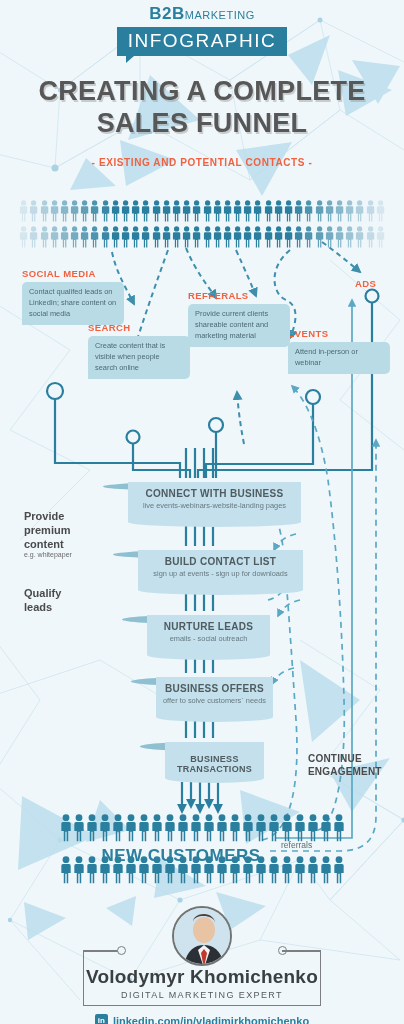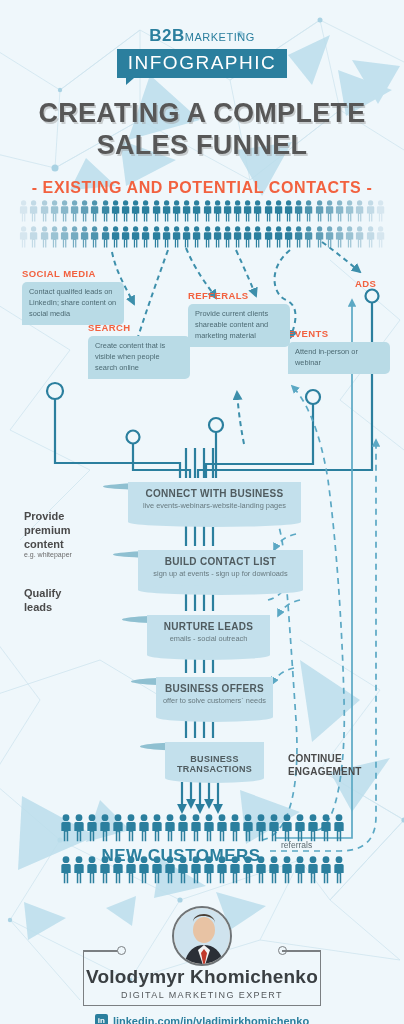--- a/index.html
+++ b/index.html
@@ -9,41 +9,41 @@
     background:#eff7fb;
     position:relative;
     overflow:hidden;
   }
   #root { position:relative; width:404px; height:1024px; }
 
   .bgnet { position:absolute; inset:0; pointer-events:none; }
 
   
   .hdr { position:absolute; top:0; left:0; width:404px; }
-  .logo-wrap { text-align:center; padding-top:26px; }
+  .logo-wrap { text-align:center; padding-top:4px; }
   .logo-l1 { font-size:17px; color:#2b7f9e; letter-spacing:.5px; font-weight:400; }
   .logo-l1 b { font-weight:700; }
   .logo-l1 .sub { font-size:11px; }
   .logo-l2 {
     display:inline-block; background:#2b7f9e; color:#ffffff;
     font-size:19px; letter-spacing:1.5px; padding:3px 11px 4px 11px;
     margin-top:3px; position:relative;
   }
   .logo-l2::after{
     content:""; position:absolute; left:9px; bottom:-7px;
     border-left:8px solid #2b7f9e; border-bottom:7px solid transparent;
   }
   .title {
     text-align:center; margin-top:20px;
     font-size:27px; font-weight:700; color:#575757; line-height:1.18;
     letter-spacing:.3px; text-shadow:1.5px 1.5px 0 rgba(150,150,150,.45);
   }
   .subtitle {
     text-align:center; margin-top:17px;
-    font-size:16px; font-weight:700; color:#f2613f; letter-spacing:.6px;
+    font-size:10px; font-weight:700; color:#f2613f; letter-spacing:.6px;
   }
 
   
   .people-row { position:absolute; left:0; width:404px; display:flex; justify-content:center; gap:1px; }
   .pr1 { top:200px; }
   .pr2 { top:226px; }
   .pbot1 { top:814px; }
   .pbot2 { top:856px; }
 
   
@@ -92,21 +92,21 @@
   .st2 { left:113px; top:546px; width:190px; }
   .st3 { left:122px; top:611px; width:148px; }
   .st4 { left:131px; top:673px; width:142px; }
   .st5 { left:140px; top:738px; width:124px; }
 
   .st1 .body,.st2 .body,.st3 .body,.st4 .body { height:40px; }
   .st5 .body { height:36px; }
 
   
   .cont-eng {
-    position:absolute; left:288px; top:752px;
+    position:absolute; left:308px; top:752px;
     font-size:10px; font-weight:700; color:#4a4a4a; line-height:1.3; letter-spacing:.2px;
   }
   .ref-lbl { position:absolute; left:281px; top:840px; font-size:8.5px; color:#5b6a70; }
 
   
   .newcust {
     position:absolute; left:0; top:846px; width:335px; text-align:center;
     font-size:17px; font-weight:700; color:#2b7f9e; letter-spacing:.5px;padding-left:27px;
   }
 

